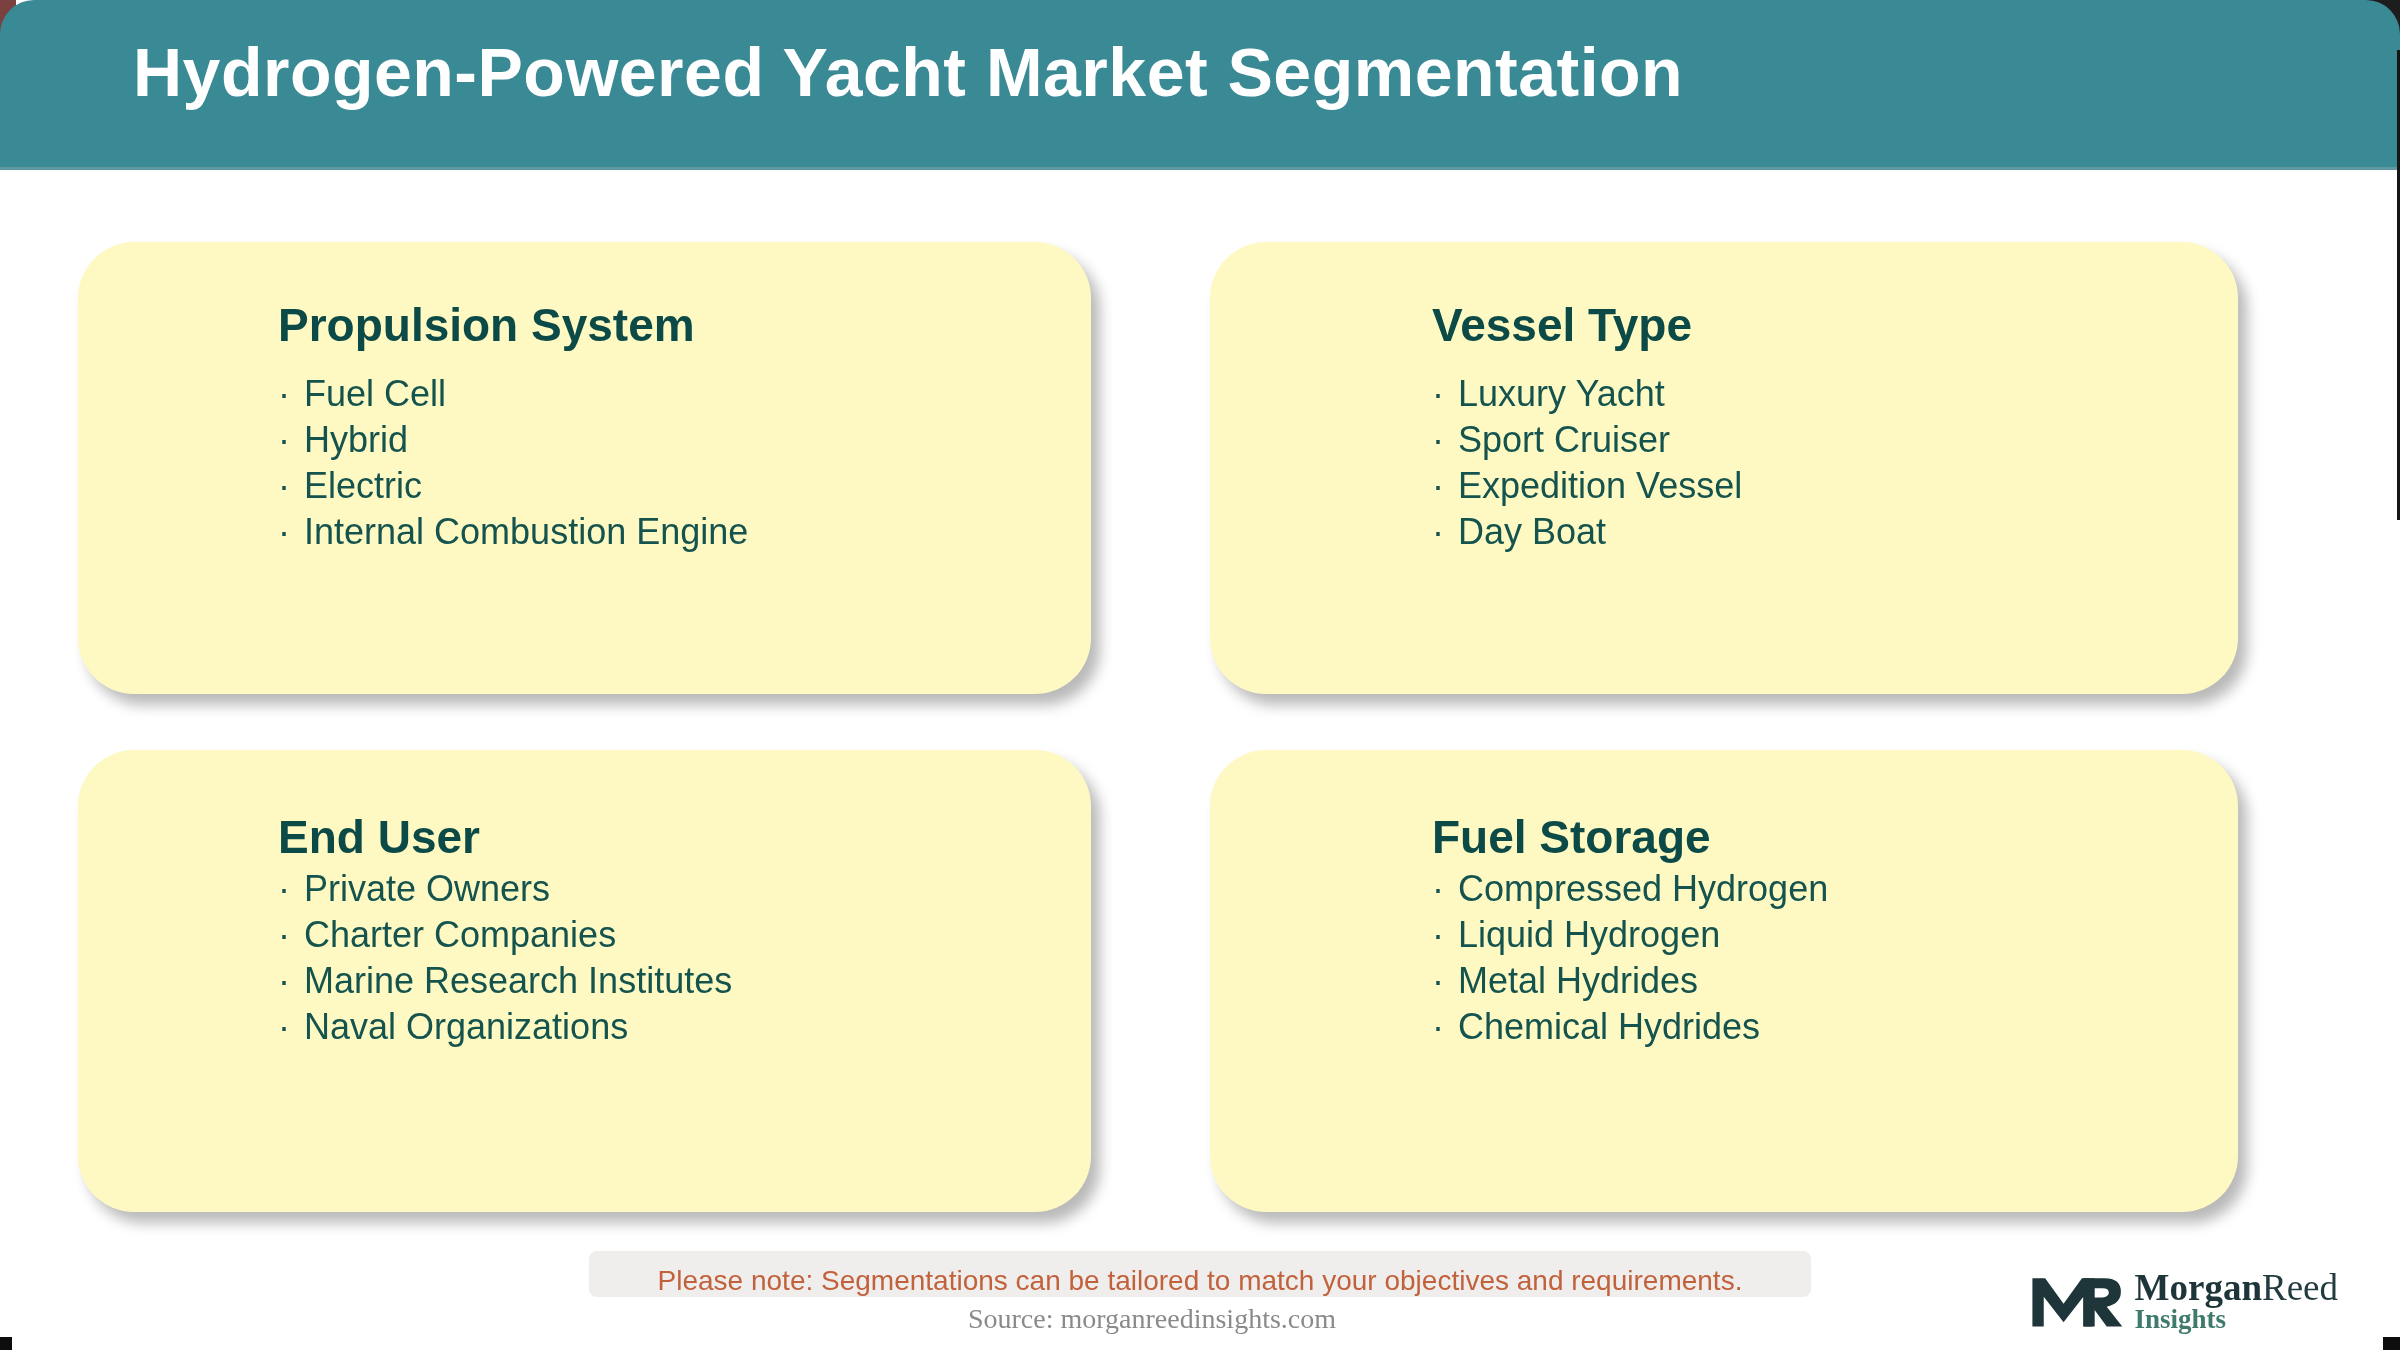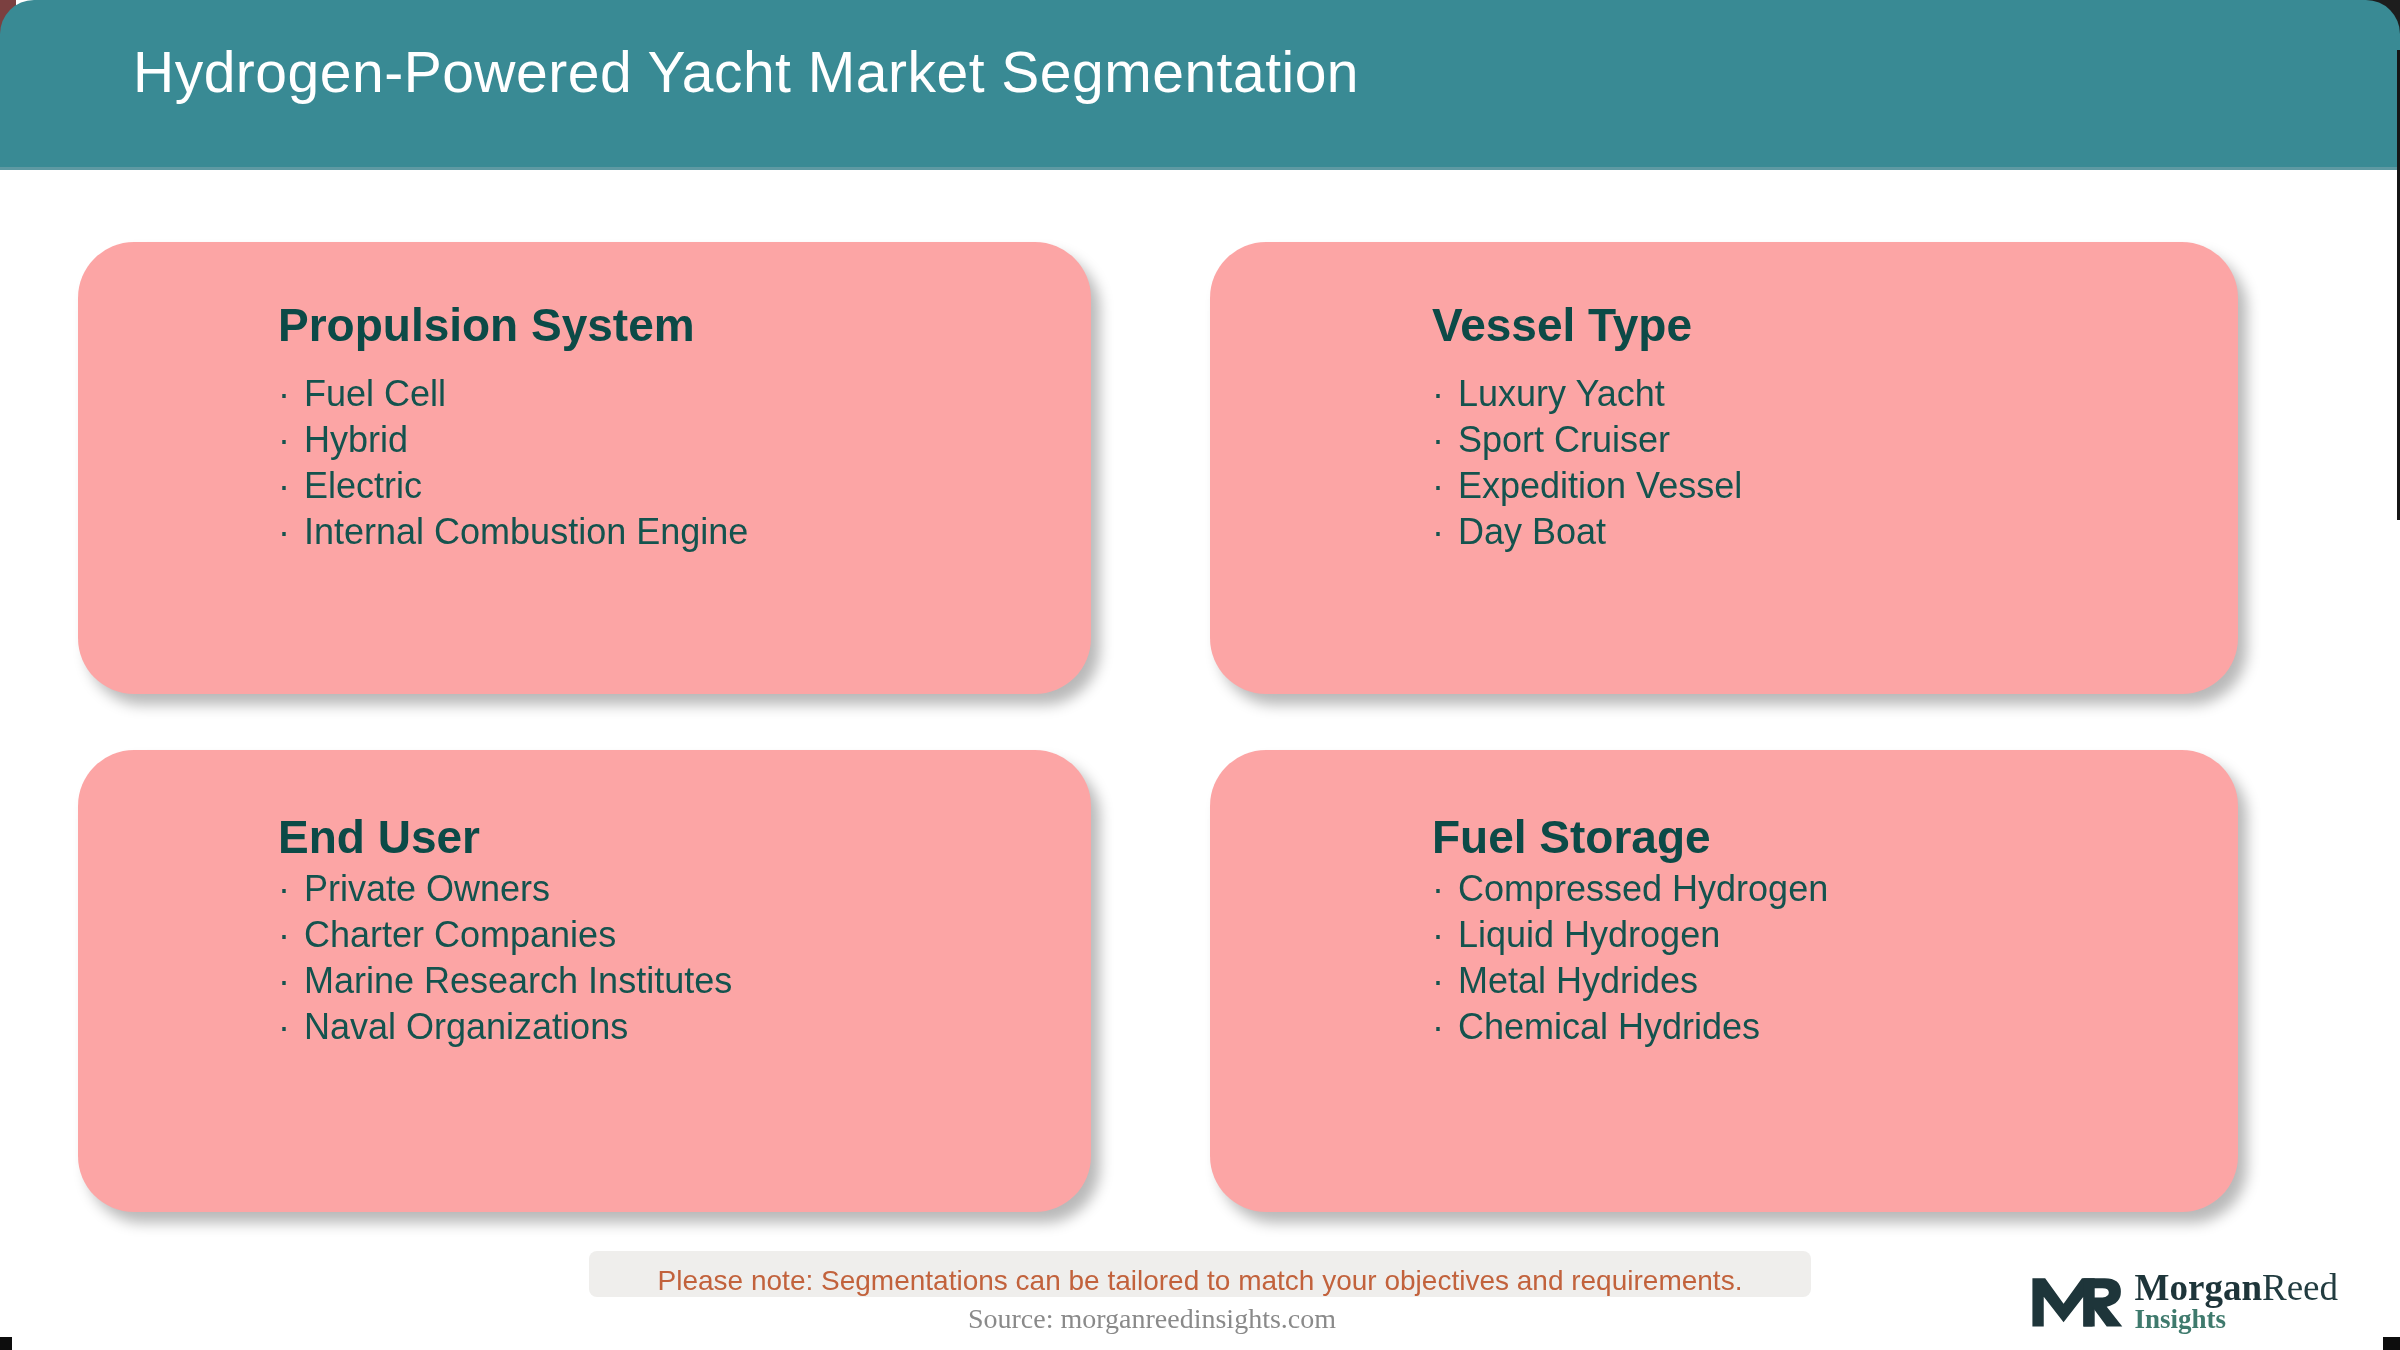--- a/index.html
+++ b/index.html
@@ -20,37 +20,37 @@
     background: #398a94;
     border-radius: 34px 34px 0 0;
     border-bottom: 3px solid #5e99a2;
     box-sizing: border-box;
     display: flex;
     align-items: center;
     z-index: 2;
   }
   .header .title {
     margin: 0 0 24px 133px;
-    font-size: 57px;
-    font-weight: normal;
+    font-size: 68px;
+    font-weight: bold;
     color: #ffffff;
     letter-spacing: 0.5px;
   }
 
   
   .corner-tl { position: absolute; left: 0; top: 0; width: 16px; height: 50px; background: #7b4040; z-index: 1; }
   .corner-tr { position: absolute; right: 0; top: 0; width: 44px; height: 44px; background: #1d1d1d; z-index: 1; }
   .edge-right { position: absolute; right: 0; top: 50px; width: 3px; height: 470px; background: #161616; z-index: 3; }
   .corner-bl { position: absolute; left: 0; bottom: 0; width: 12px; height: 13px; background: #0d0d0d; z-index: 3; }
   .corner-br { position: absolute; right: 0; bottom: 0; width: 17px; height: 13px; background: #0d0d0d; z-index: 3; }
 
   
   .card {
     position: absolute;
-    background: #fca5a5;
+    background: #fef9c3;
     border-radius: 56px;
     box-shadow: 9px 11px 14px rgba(0,0,0,0.28);
     box-sizing: border-box;
   }
   .card-0 { left: 78px;   top: 242px; width: 1013px; height: 452px; }
   .card-1 { left: 1210px; top: 242px; width: 1028px; height: 452px; }
   .card-2 { left: 78px;   top: 750px; width: 1013px; height: 462px; }
   .card-3 { left: 1210px; top: 750px; width: 1028px; height: 462px; }
 
   .card-inner { padding: 56px 40px 0 200px; }

